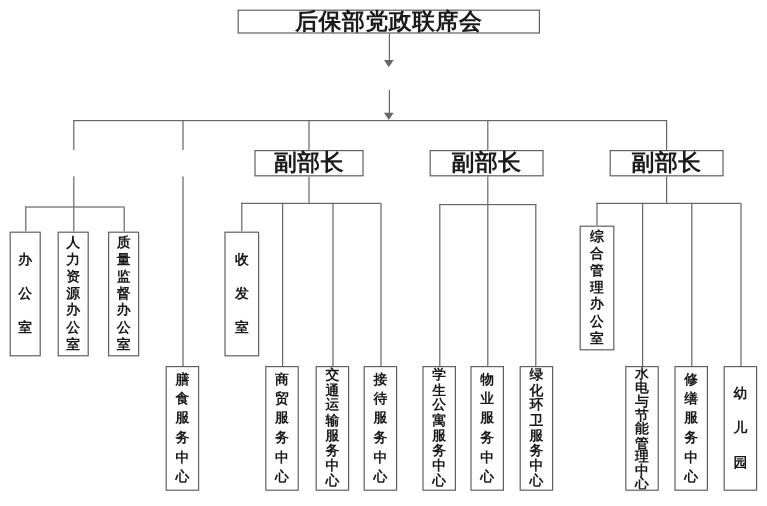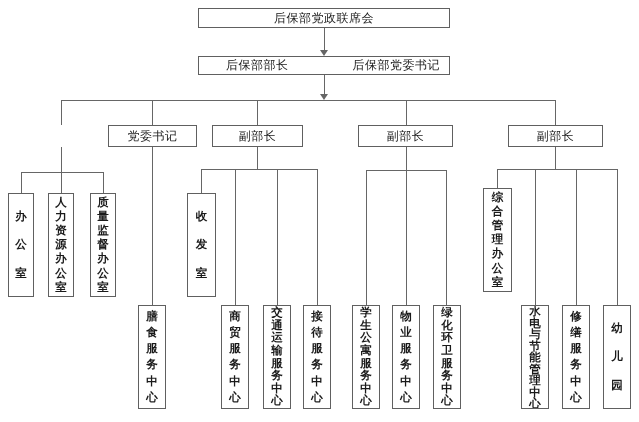--- a/index.html
+++ b/index.html
@@ -20,22 +20,22 @@
   .box{
     position:absolute;
     border:1px solid var(--border);
     background:var(--bg);
     box-sizing:border-box;
     display:flex;
     align-items:center;
     justify-content:center;
   }
   .hlabel{
-    font-size:12px;
-    font-weight:normal;
+    font-size:19px;
+    font-weight:bold;
     white-space:nowrap;
     letter-spacing:.5px;
   }
   .leaders-row{
     justify-content:space-between;
     padding:0 9px 0 27px;
   }
   .vtext{
     display:flex;
     flex-direction:column;
@@ -61,38 +61,31 @@
 
 <div id="org-chart">
 
   <div class="box" style="left:198px;top:8px;width:252px;height:20px">
     <span class="hlabel">后保部党政联席会</span>
   </div>
 
   <div class="vline" style="left:324px;top:28px;height:23px"></div>
   <div class="arrow" style="left:320px;top:50px"></div>
 
-  <div class="box leaders-row" style="left:198px;top:56px;width:252px;height:19px">
-    <span class="hlabel">后保部部长</span>
-    <span class="hlabel">后保部党委书记</span>
-  </div>
 
   <div class="vline" style="left:324px;top:75px;height:20px"></div>
   <div class="arrow" style="left:320px;top:94px"></div>
 
   <div class="hline" style="left:61px;top:100px;width:494px"></div>
   <div class="vline" style="left:61px;top:100px;height:25px"></div>
   <div class="vline" style="left:152px;top:100px;height:25px"></div>
   <div class="vline" style="left:257px;top:100px;height:25px"></div>
   <div class="vline" style="left:406px;top:100px;height:25px"></div>
   <div class="vline" style="left:555px;top:100px;height:25px"></div>
 
-  <div class="box" style="left:108px;top:125px;width:89px;height:22px">
-    <span class="hlabel">党委书记</span>
-  </div>
   <div class="box" style="left:212px;top:125px;width:91px;height:22px">
     <span class="hlabel">副部长</span>
   </div>
   <div class="box" style="left:358px;top:125px;width:95px;height:22px">
     <span class="hlabel">副部长</span>
   </div>
   <div class="box" style="left:508px;top:125px;width:95px;height:22px">
     <span class="hlabel">副部长</span>
   </div>
 

